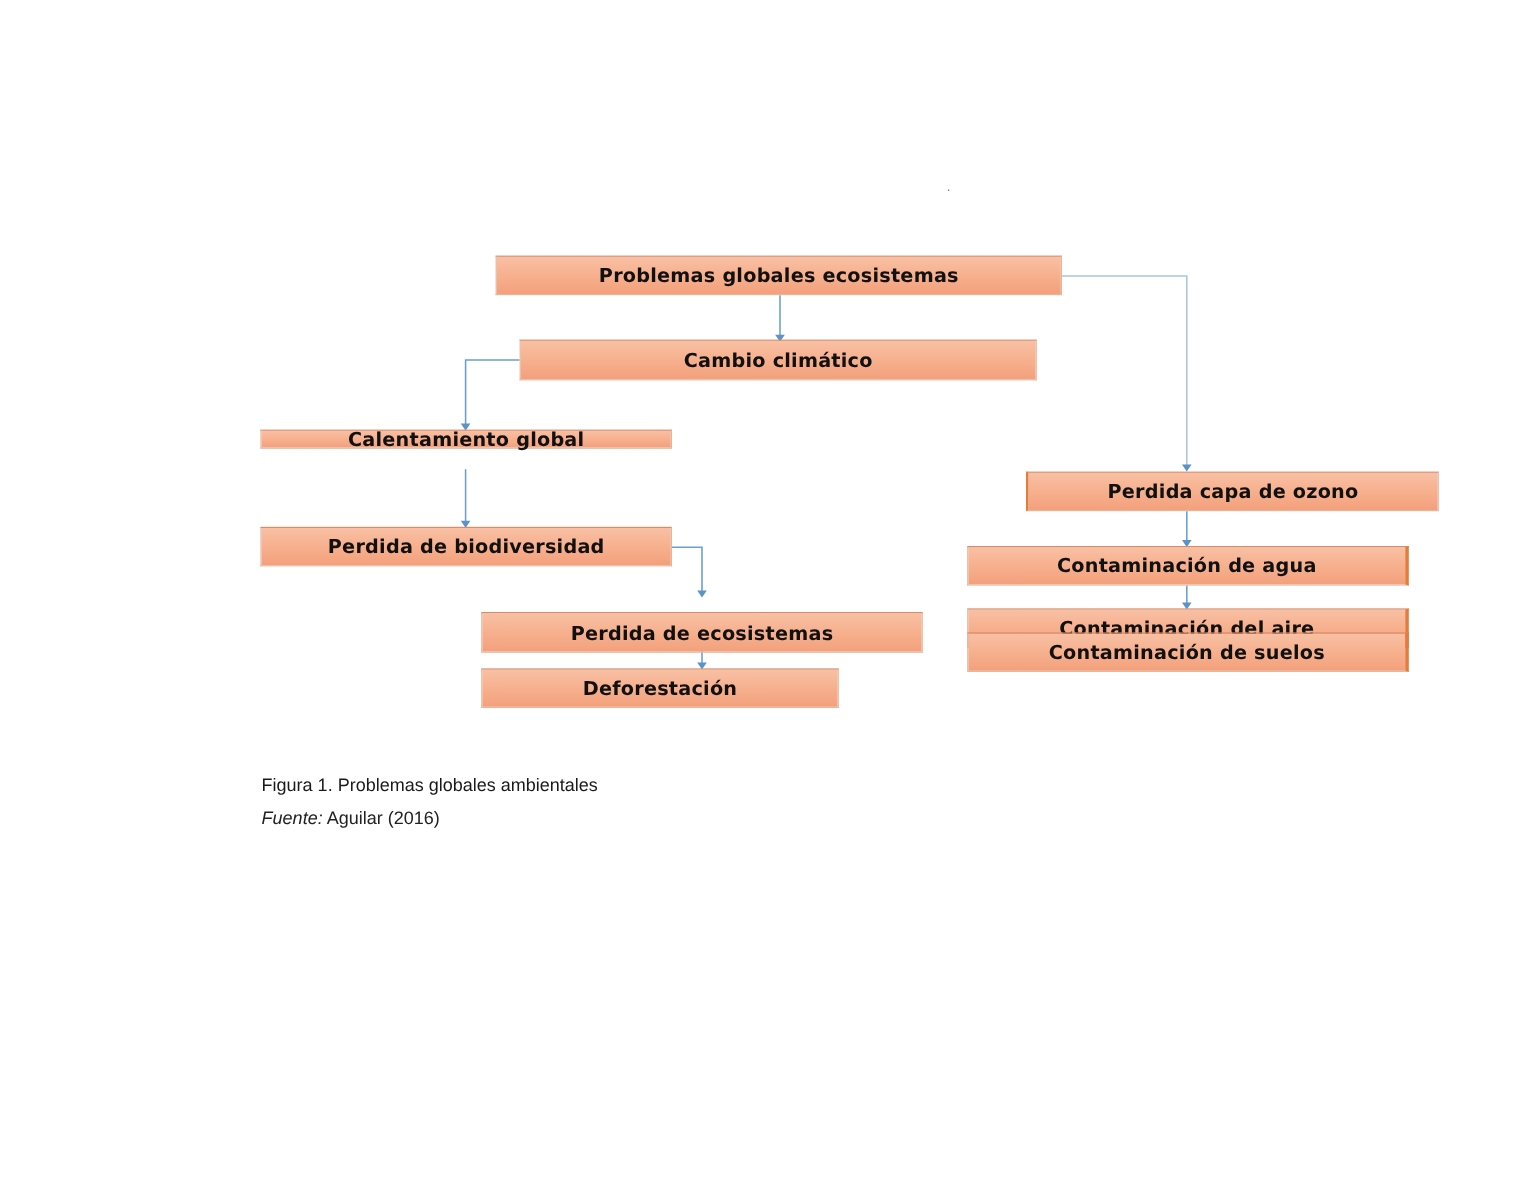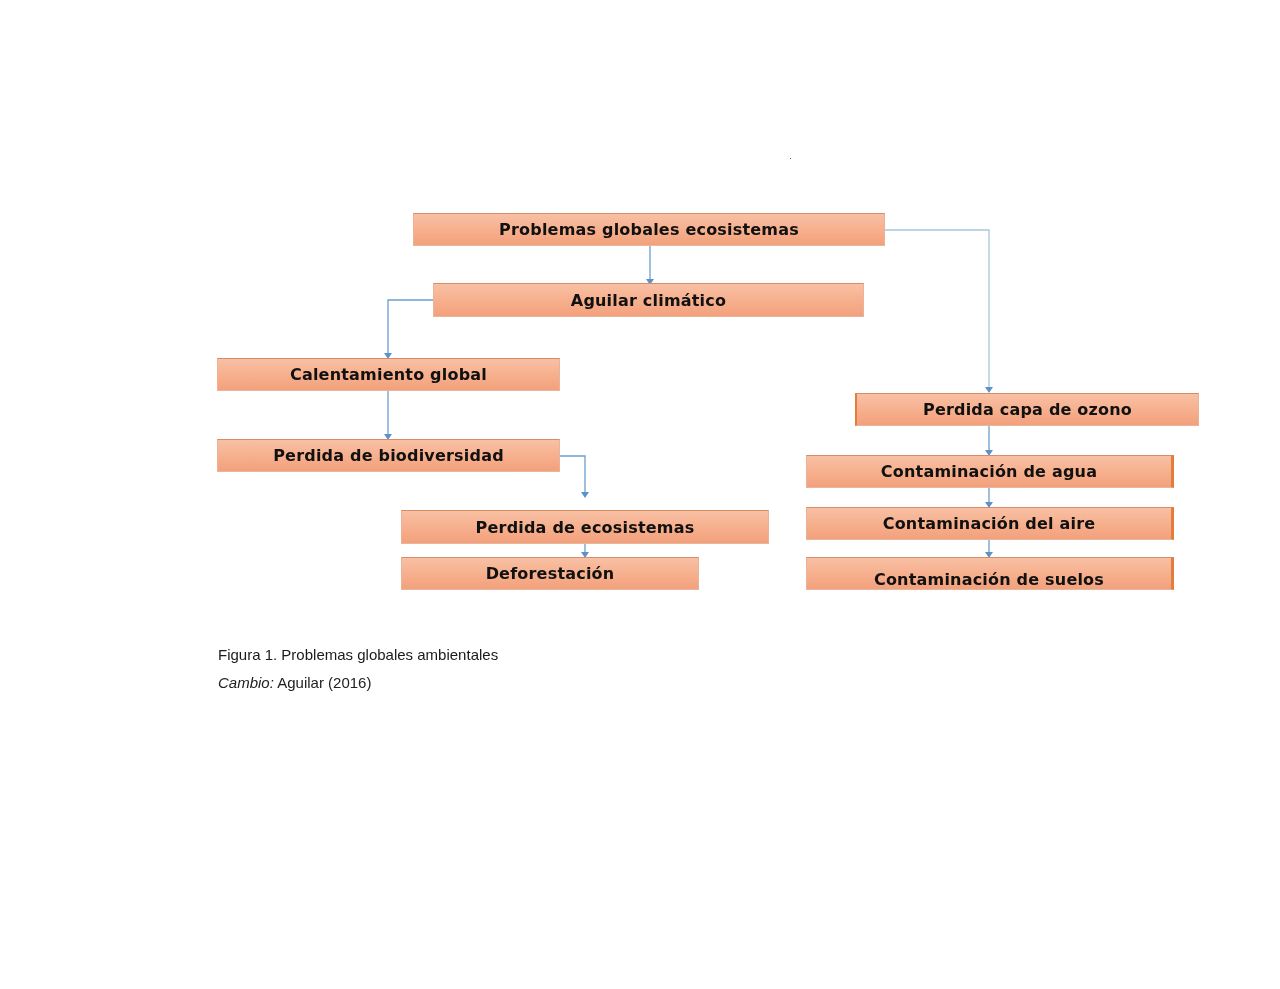--- a/index.html
+++ b/index.html
@@ -79,24 +79,24 @@
       <polygon points="985,502 993,502 989,508"></polygon>
       <polygon points="985,552 993,552 989,558"></polygon>
     </g>
   </svg>
 
   <div class="box" style="left:413px; top:213px; width:472px; height:33px;">
     <span>Problemas globales ecosistemas</span>
   </div>
 
   <div class="box" style="left:433px; top:283px; width:431px; height:34px;">
-    <span>Aguilar climático</span>
+    <span>Cambio climático</span>
   </div>
 
-  <div class="box" style="left:217px; top:358px; width:343px; height:33px;">
+  <div class="box" style="left:217px; top:358px; width:343px; height:16px;">
     <span>Calentamiento global</span>
   </div>
 
   <div class="box" style="left:217px; top:439px; width:343px; height:33px;align-items:center;">
     <span>Perdida de biodiversidad</span>
   </div>
 
   <div class="box" style="left:401px; top:497px; width:368px; height:34px;margin-top:13px;">
     <span>Perdida de ecosistemas</span>
   </div>
@@ -110,22 +110,22 @@
   </div>
 
   <div class="box edge-right" style="left:806px; top:455px; width:368px; height:33px;">
     <span>Contaminación de agua</span>
   </div>
 
   <div class="box edge-right" style="left:806px; top:507px; width:368px; height:33px;">
     <span>Contaminación del aire</span>
   </div>
 
-  <div class="box edge-right" style="left:806px; top:557px; width:368px; height:33px;align-items:flex-end;">
+  <div class="box edge-right" style="left:806px; top:527px; width:368px; height:33px;">
     <span>Contaminación de suelos</span>
   </div>
 
   <div class="caption-title">Figura 1. Problemas globales ambientales</div>
   <div class="caption-source">
-    <span class="label">Cambio:</span><span> Aguilar (2016)</span>
+    <span class="label">Fuente:</span><span> Aguilar (2016)</span>
   </div>
 
 </div>
 
 </body></html>

